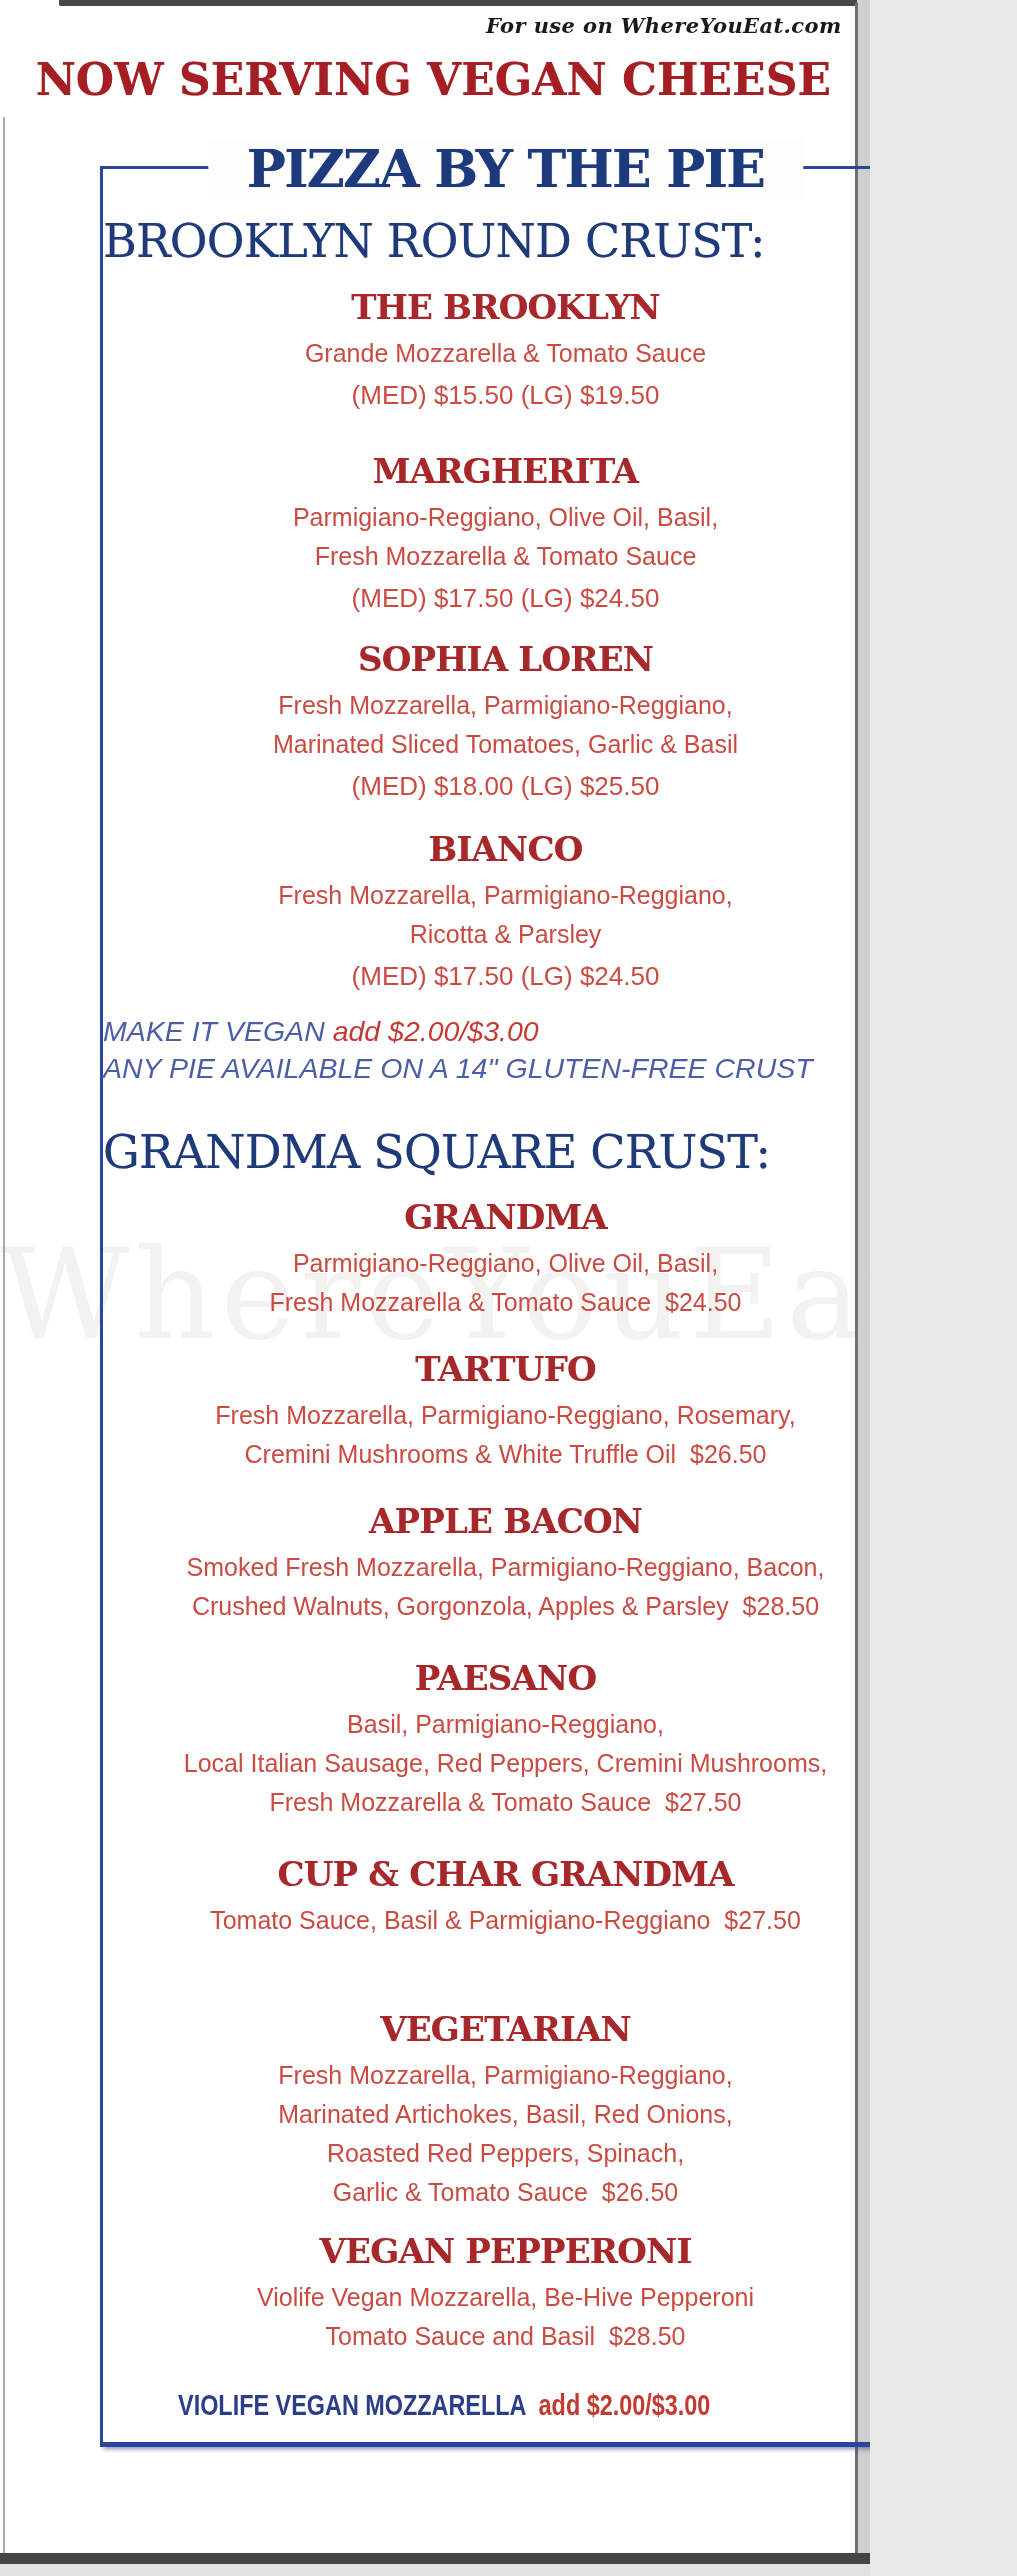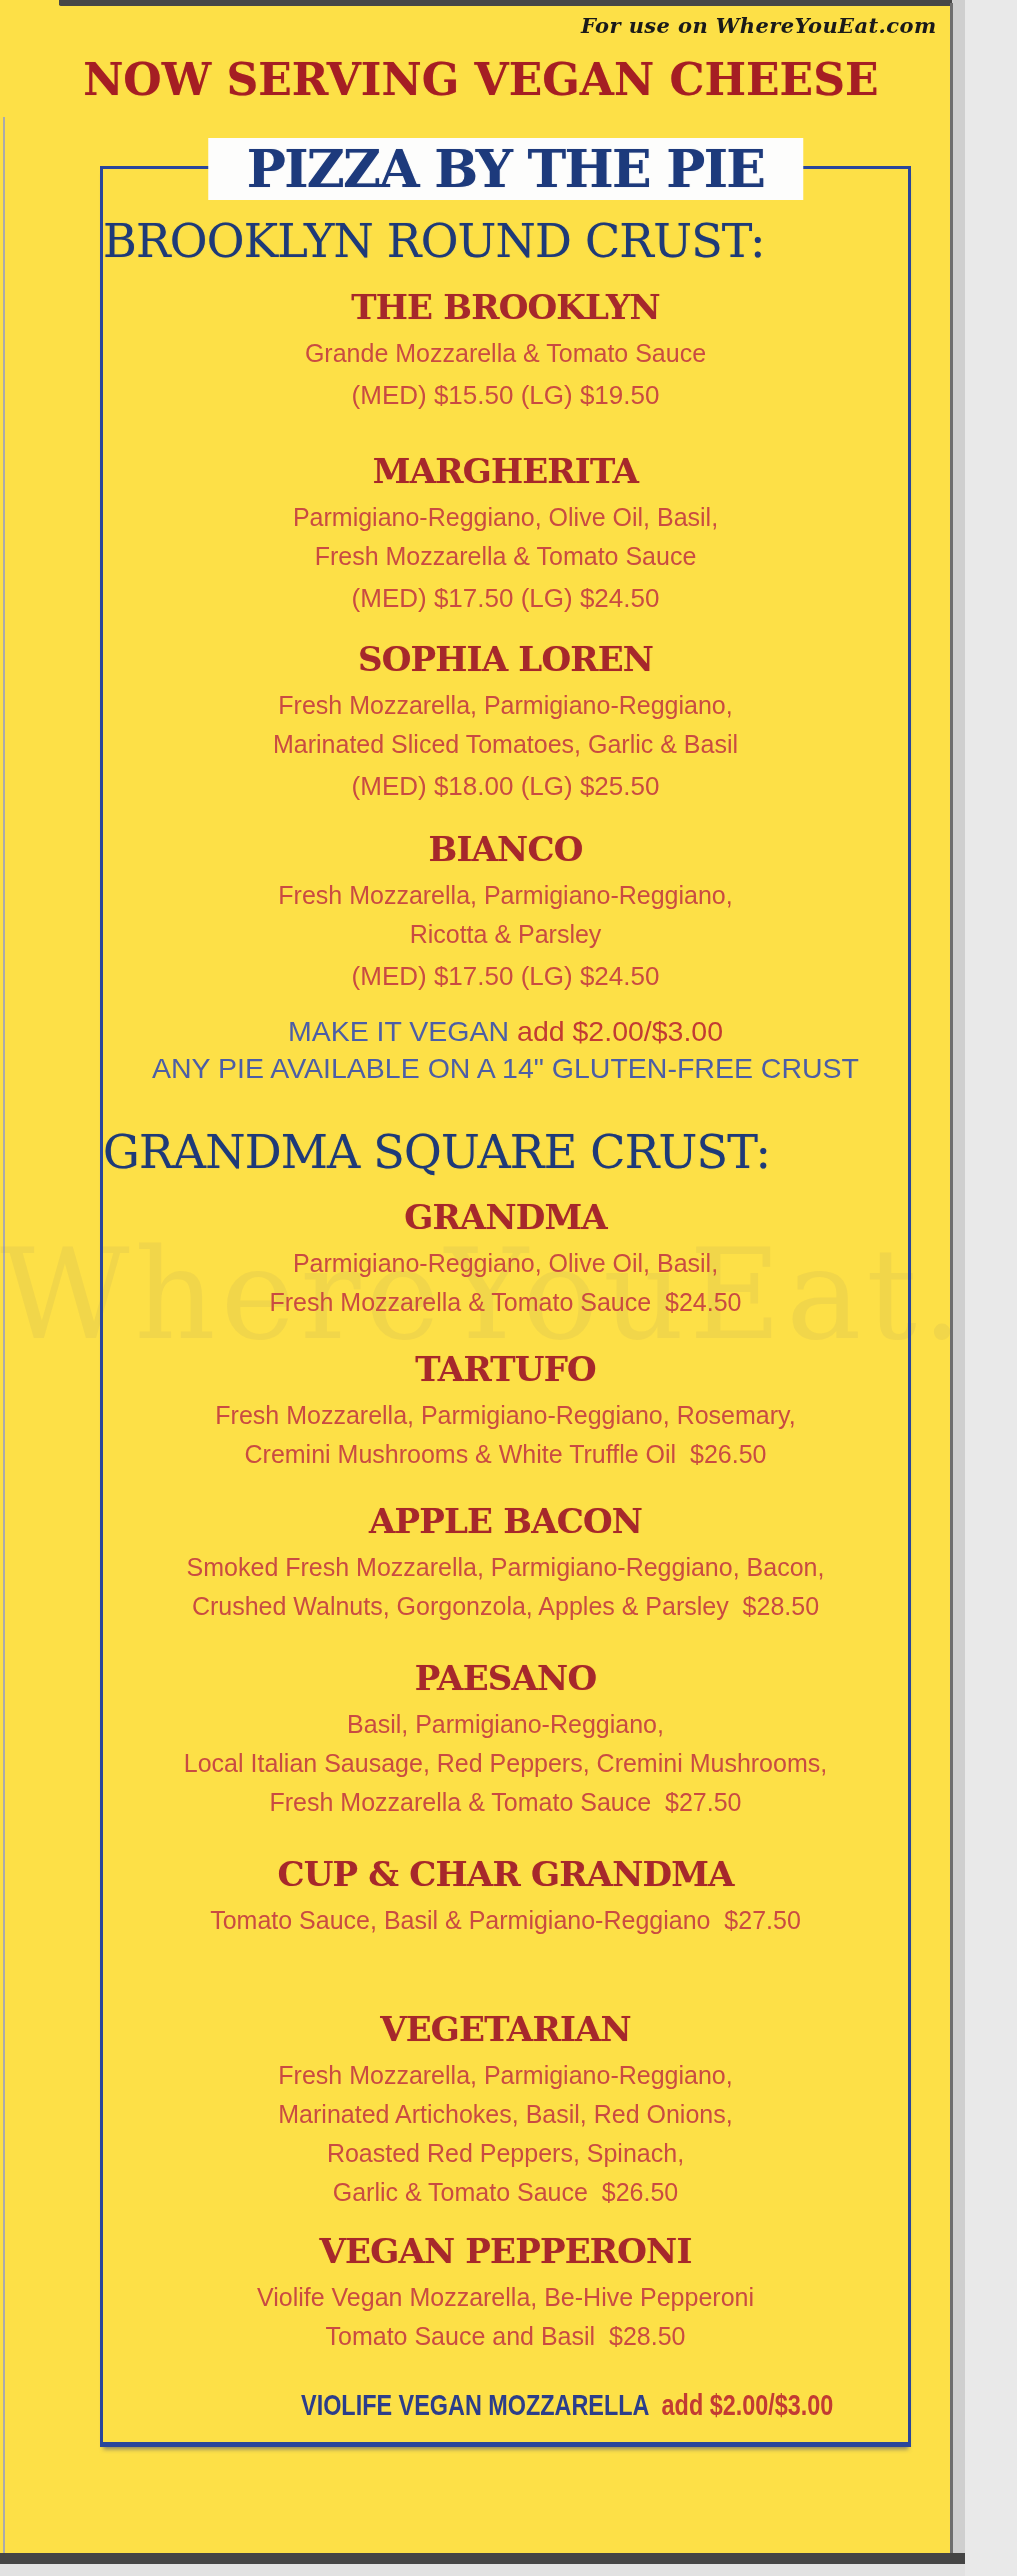--- a/index.html
+++ b/index.html
@@ -1,19 +1,19 @@
 <!DOCTYPE html>
 <html style="font-size:13.4px"><head>
 <meta charset="utf-8">
 <style>
   html,body{margin:0;padding:0;background:#e9e9e9;}
   .page{
     position:relative;
-    width:965px;height:2576px;
-    background:#fde047;
+    width:870px;height:2576px;
+    background:#ffffff;
     overflow:hidden;
     font-family:"Liberation Sans", sans-serif;
   }
   
   .edge{position:absolute;}
   .edge-top{left:59px;right:11.7px;top:0;height:5.9px;background:#474747;border-radius:0 0 1.7px 1.7px;}
   .edge-right-band{top:0;right:0;width:13.4px;height:2564px;background:#cfcfcf;}
   .edge-right-line{top:3.3px;right:11.7px;width:3.3px;height:2556px;background:#6e6e6e;}
   .edge-left-line{top:117px;left:3.3px;width:1.7px;height:2437px;background:#ababab;}
   .edge-bottom-dark{left:0;right:0;top:2553px;height:11.7px;background:#454545;}
@@ -78,25 +78,25 @@
     text-shadow:0 0 0.8px rgba(166,40,43,0.4);
   }
   .item-desc{
     font-size:25px;line-height:39px;
     color:#c94b42;white-space:pre-wrap;
   }
   .item-price{
     font-size:26px;line-height:40px;margin-top:1.7px;
     color:#c94b42;
   }
-  .notes{position:absolute;left:0;right:0;text-align:center;}
+  .notes{position:absolute;left:0;right:0;font-style:italic;}
   .note-line{font-size:28.5px;line-height:37px;white-space:pre-wrap;}
   .note-blue{color:#4c5ea6;}
   .note-red{color:#c23b33;}
-  .footnote{position:absolute;left:0;right:0;text-align:right;white-space:nowrap;}
+  .footnote{position:absolute;left:0;right:0;text-align:left;white-space:nowrap;}
   .fn-inner{display:inline-block;transform:scaleX(0.78);transform-origin:center;
     font-size:30px;line-height:33px;font-weight:bold;white-space:pre-wrap;}
   .fn-blue{color:#2c3e8a;}
   .fn-red{color:#c23b33;}
 </style>
 </head>
 <body>
 
 <div class="page">
 

